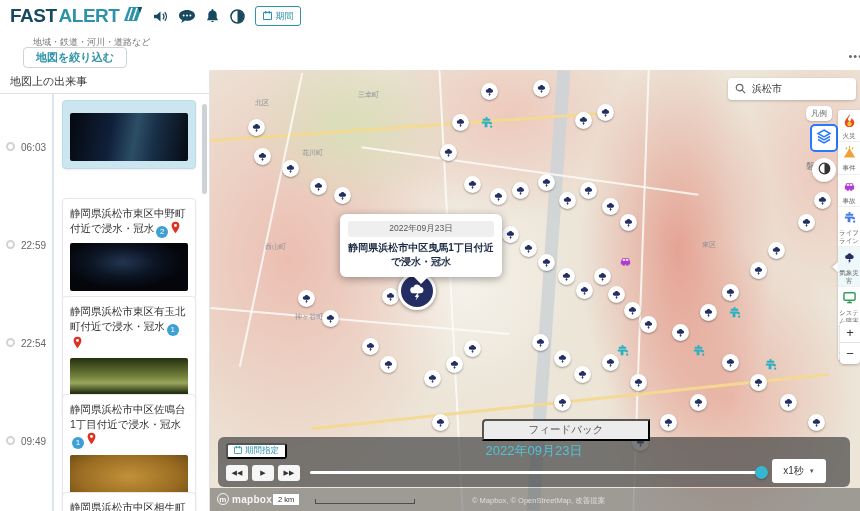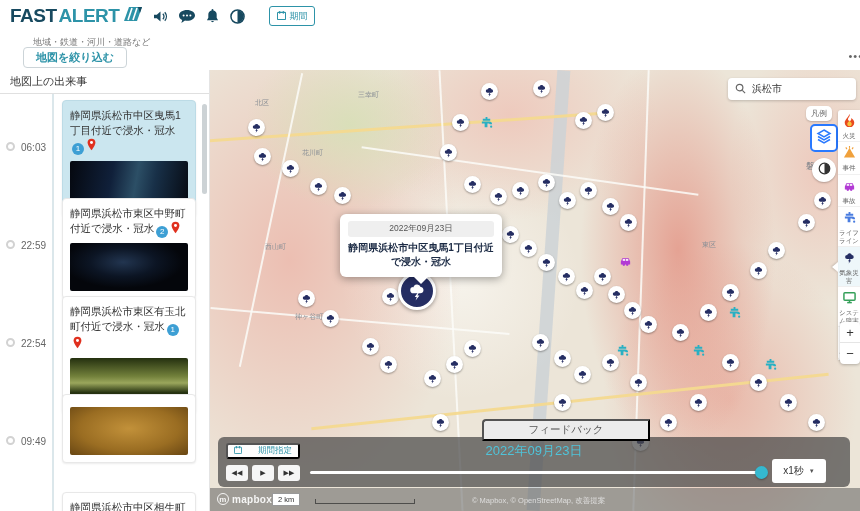--- a/index.html
+++ b/index.html
@@ -9,21 +9,21 @@
 
   
   .topbar { position:absolute; left:0; top:0; width:860px; height:32px; background:#fff; display:flex; align-items:center; padding-left:10px; z-index:30; }
   .logo { display:flex; align-items:center; gap:2px; }
   .logo-fast { font-weight:bold; font-size:19px; color:#17495f; letter-spacing:-.5px;text-align:right; }
   .logo-alert { font-weight:bold; font-size:19px; color:#2d93a8; letter-spacing:-.5px; }
   .logo-mark { margin-left:3px; }
   .hicon { margin-left:11px; display:flex; align-items:center; }
   .search-box { margin-left:14px; width:148px; height:20px; background:#f0f1f2; border-radius:3px; display:flex; align-items:center; padding:0 6px; gap:5px; }
   .search-box .ph { font-size:9px; color:#8a8f94; white-space:nowrap; }
-  .period-btn { margin-left:24px; height:20px; border:1px solid #2d93a8; border-radius:3px; background:#fff; color:#2d93a8; font-size:9px; display:flex; align-items:center; gap:3px; padding:0 7px; }
+  .period-btn { margin-left:10px; height:20px; border:1px solid #2d93a8; border-radius:3px; background:#fff; color:#2d93a8; font-size:9px; display:flex; align-items:center; gap:3px; padding:0 7px; }
   .account { position:absolute; right:12px; top:8px; font-size:10px; color:#555; display:flex; gap:4px; align-items:center; }
   .account .caret { font-size:7px; color:#777; }
 
   
   .filterbar { position:absolute; left:13px; top:32px; width:860px; height:38px; background:#fff; z-index:29; }
   .filter-hint { position:absolute; left:20px; top:4px; font-size:9px; color:#777; }
   .narrow-btn { position:absolute; left:10px; top:15px; width:104px; height:21px; background:#fff; border:1px solid #ccd4d8; border-radius:4px; color:#2d93a8; font-weight:bold; font-size:11px; display:flex; align-items:center; justify-content:center; }
   .more-menu { position:absolute; right:10px; top:18px; font-size:11px; color:#666; letter-spacing:1px; }
 
   
@@ -87,21 +87,21 @@
   .cat svg { width:13px; height:13px; }
   .cat .cat-label { font-size:6.5px; color:#666; text-align:center; line-height:1.15; margin-top:1px; }
   .cat.active { background:#eef7fa; }
   .cat.active::before { content:""; position:absolute; left:-6px; top:50%; margin-top:-5px; border:5px solid transparent; border-left:none; border-right:6px solid #fff; filter:drop-shadow(-1px 0 1px rgba(0,0,0,.2)); }
   .zoom-ctrl { position:absolute; left:630px; top:252px; width:20px; background:#fff; border-radius:4px; box-shadow:0 1px 3px rgba(0,0,0,.25); z-index:8; }
   .zoom-btn { height:21px; display:flex; align-items:center; justify-content:center; font-size:13px; color:#333; }
   .zoom-btn:first-child { border-bottom:1px solid #e5e5e5; }
 
   
   .timeline { position:absolute; left:8px; top:367px; width:632px; height:50px; background:rgba(72,72,72,.72); border-radius:6px; z-index:10; }
-  .range-btn { position:absolute; left:8px; top:6px; height:16px; background:#fdfdfd; border-radius:3px; color:#2d93a8; font-size:8.5px; display:flex; align-items:center; gap:16px; padding:0 6px; }
+  .range-btn { position:absolute; left:8px; top:6px; height:16px; background:#fdfdfd; border-radius:3px; color:#2d93a8; font-size:8.5px; display:flex; align-items:center; gap:3px; padding:0 6px; }
   .tl-date { position:absolute; left:0; right:0; top:5px; text-align:center; color:#4fc3d9; font-size:13px; }
   .tl-btn { position:absolute; top:28px; width:22px; height:16px; background:#f6f6f6; border-radius:3px; display:flex; align-items:center; justify-content:center; font-size:7px; color:#333; }
   .tl-track { position:absolute; left:92px; top:34px; width:452px; height:3px; background:#fff; border-radius:2px; }
   .tl-thumb { position:absolute; right:-6px; top:-5px; width:13px; height:13px; background:#35b8cf; border-radius:50%; box-shadow:0 1px 2px rgba(0,0,0,.3); }
   .speed-btn { position:absolute; left:554px; top:22px; width:54px; height:24px; background:#fff; border-radius:3px; display:flex; align-items:center; justify-content:center; gap:5px; font-size:10px; color:#333; }
   .speed-btn .caret { font-size:6px; color:#555; }
 
   
   .attrib-strip { position:absolute; left:0; top:418px; width:650px; height:23px; background:rgba(95,95,95,.55); z-index:9; }
   .mapbox-logo { position:absolute; left:7px; top:5px; display:flex; align-items:center; gap:3px; color:#fff; font-size:10px; font-weight:bold; letter-spacing:.3px; opacity:.9; }
@@ -174,24 +174,20 @@
     <div class="more-menu">•••</div>
   </div>
 
   <div class="sidebar">
     <div class="sidebar-title">地図上の出来事</div>
     <div class="event-list" id="event-list">
         <div class="s-row">
           <span class="s-dot"></span>
           <span class="s-time">06:03</span>
           <div class="s-card selected">
-            <div class="s-text">静岡県浜松市中区曳馬1丁目付近で浸水・冠水<span class="badge">1</span><span class="pin"><svg width="11" height="13" viewBox="0 0 16 20">
-                  <path d="M8 1a6 6 0 0 1 6 6c0 4.4-6 12-6 12S2 11.4 2 7a6 6 0 0 1 6-6z" fill="#e0301e"></path>
-                  <circle cx="8" cy="7" r="2.3" fill="#fff"></circle>
-                </svg></span></div>
             <div class="s-thumb thumb-0"></div>
           </div>
         </div>
         <div class="s-row">
           <span class="s-dot"></span>
           <span class="s-time">22:59</span>
           <div class="s-card">
             <div class="s-text">静岡県浜松市東区中野町付近で浸水・冠水<span class="badge">2</span><span class="pin"><svg width="11" height="13" viewBox="0 0 16 20">
                   <path d="M8 1a6 6 0 0 1 6 6c0 4.4-6 12-6 12S2 11.4 2 7a6 6 0 0 1 6-6z" fill="#e0301e"></path>
                   <circle cx="8" cy="7" r="2.3" fill="#fff"></circle>
@@ -207,20 +203,24 @@
                   <path d="M8 1a6 6 0 0 1 6 6c0 4.4-6 12-6 12S2 11.4 2 7a6 6 0 0 1 6-6z" fill="#e0301e"></path>
                   <circle cx="8" cy="7" r="2.3" fill="#fff"></circle>
                 </svg></span></div>
             <div class="s-thumb thumb-2"></div>
           </div>
         </div>
         <div class="s-row">
           <span class="s-dot"></span>
           <span class="s-time">09:49</span>
           <div class="s-card">
+            <div class="s-text">静岡県浜松市中区佐鳴台1丁目付近で浸水・冠水<span class="badge">1</span><span class="pin"><svg width="11" height="13" viewBox="0 0 16 20">
+                  <path d="M8 1a6 6 0 0 1 6 6c0 4.4-6 12-6 12S2 11.4 2 7a6 6 0 0 1 6-6z" fill="#e0301e"></path>
+                  <circle cx="8" cy="7" r="2.3" fill="#fff"></circle>
+                </svg></span></div>
             <div class="s-thumb thumb-3"></div>
           </div>
         </div>
         <div class="s-row">
           <div class="s-card">
             <div class="s-text">静岡県浜松市中区相生町 国道</div>
           </div>
         </div>
       </div>
     <div class="scrollbar"></div>

